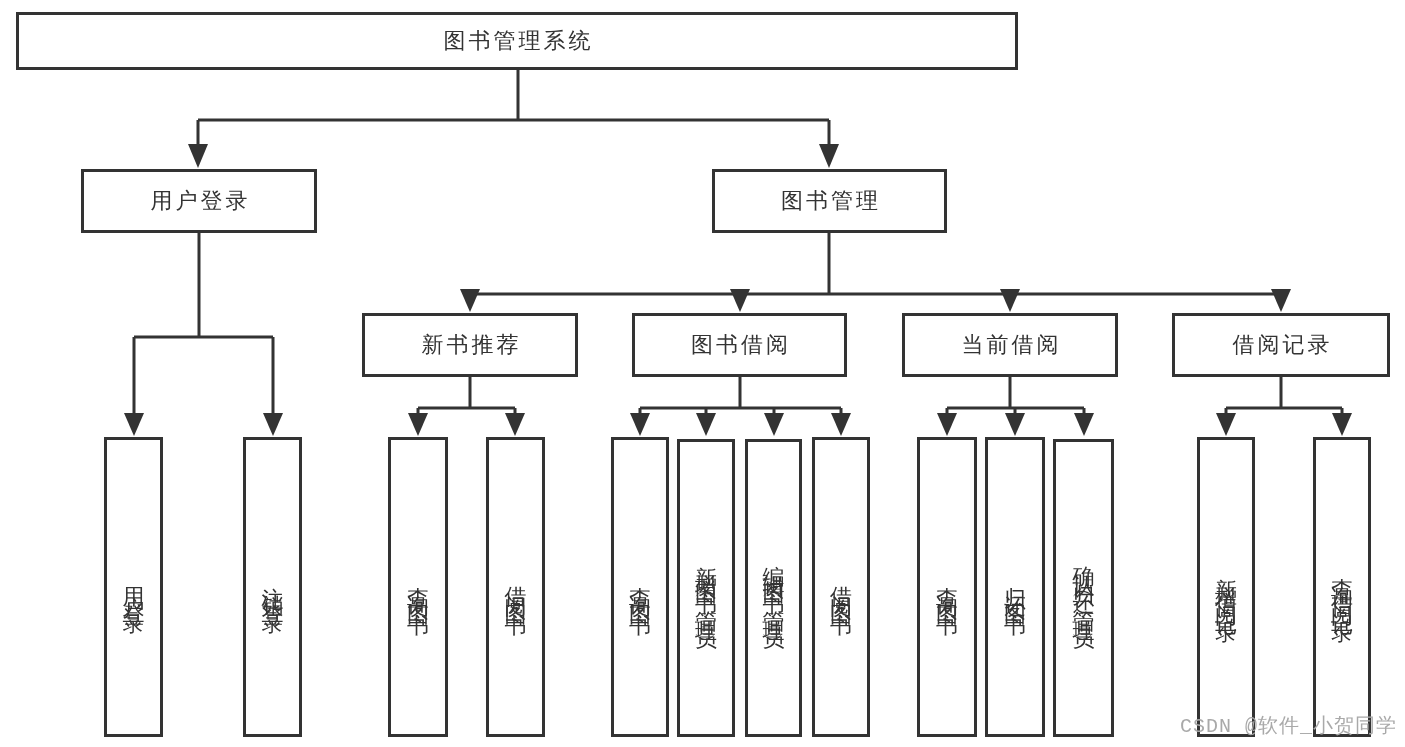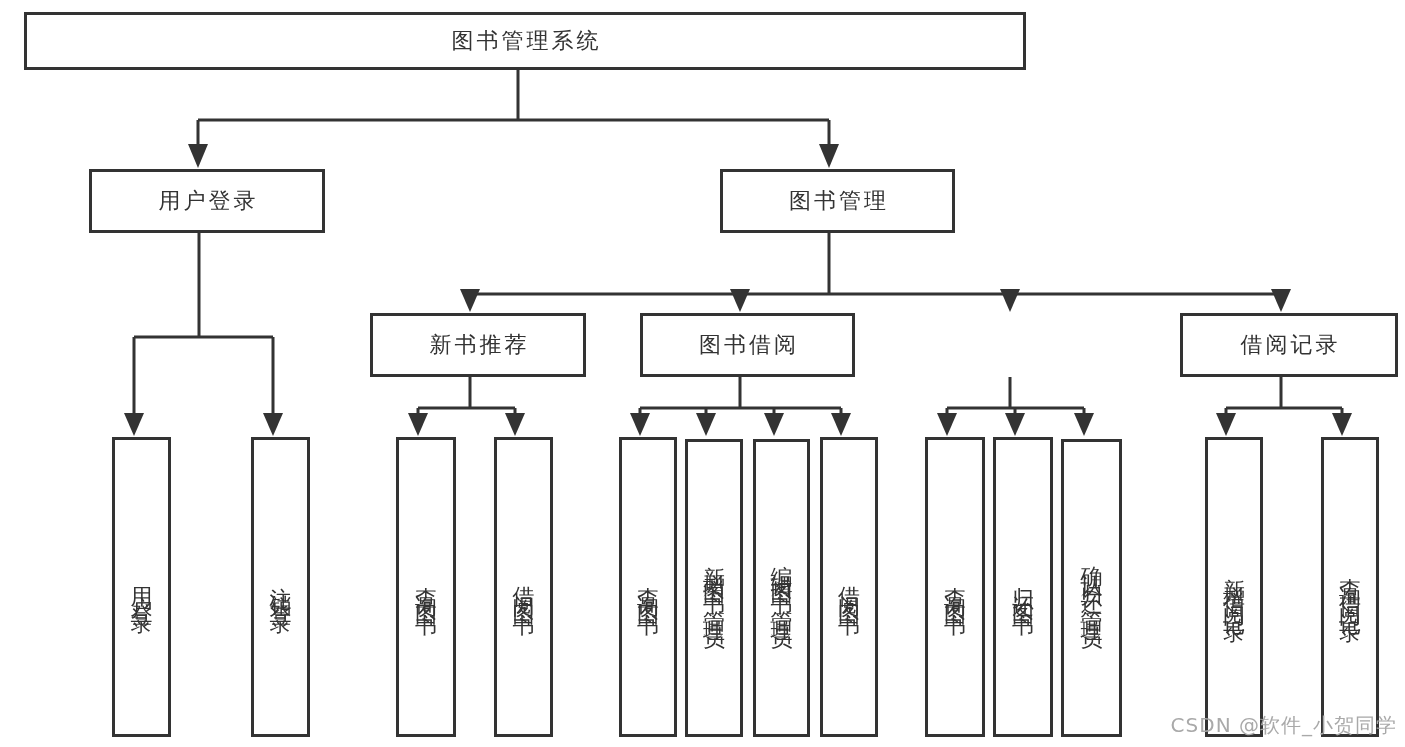--- a/index.html
+++ b/index.html
@@ -24,21 +24,20 @@
   .node {
     position: absolute;
     box-sizing: border-box;
     border: 3px solid #333333;
     background: #ffffff;
     color: #333333;
     display: flex;
     align-items: center;
     justify-content: center;
     z-index: 2;
-    margin-left: 8px;
   }
   .hnode {
     font-size: 22px;
     letter-spacing: 3px;
     white-space: nowrap;
     text-indent: 3px;
   }
   .vnode {
     font-size: 22px;
     writing-mode: vertical-rl;
@@ -48,20 +47,21 @@
   }
   .watermark {
     position: absolute;
     right: 8px;
     bottom: 8px;
     font-size: 20px;
     color: #a9a9a9;
     letter-spacing: 1px;
     white-space: nowrap;
     z-index: 3;
+    font-family: Liberation Mono, monospace;
   }
 </style>
 </head>
 <body>
 
 <div id="stage">
 
   <svg id="connectors" width="1405" height="747" viewBox="0 0 1405 747">
     <g stroke="#333333" stroke-width="3" fill="none">
 
@@ -105,20 +105,21 @@
     </g>
   </svg>
 
   <div class="node hnode" style="left:16px; top:12px; width:1002px; height:58px;">图书管理系统</div>
 
   <div class="node hnode" style="left:81px; top:169px; width:236px; height:64px;">用户登录</div>
   <div class="node hnode" style="left:712px; top:169px; width:235px; height:64px;">图书管理</div>
 
   <div class="node hnode" style="left:632px; top:313px; width:215px; height:64px;">图书借阅</div>
   <div class="node hnode" style="left:362px; top:313px; width:216px; height:64px;">新书推荐</div>
+  <div class="node hnode" style="left:902px; top:313px; width:216px; height:64px;">当前借阅</div>
   <div class="node hnode" style="left:1172px; top:313px; width:218px; height:64px;">借阅记录</div>
 
   <div class="node vnode" style="left:104px; top:437px; width:59px; height:300px;">用户登录</div>
   <div class="node vnode" style="left:243px; top:437px; width:59px; height:300px;">注销登录</div>
 
   <div class="node vnode" style="left:388px; top:437px; width:60px; height:300px;">查询图书</div>
   <div class="node vnode" style="left:486px; top:437px; width:59px; height:300px;">借阅图书</div>
 
   <div class="node vnode" style="left:611px; top:437px; width:58px; height:300px;">查询图书</div>
   <div class="node vnode" style="left:677px; top:439px; width:58px; height:298px;">新增图书（管理员）</div>

